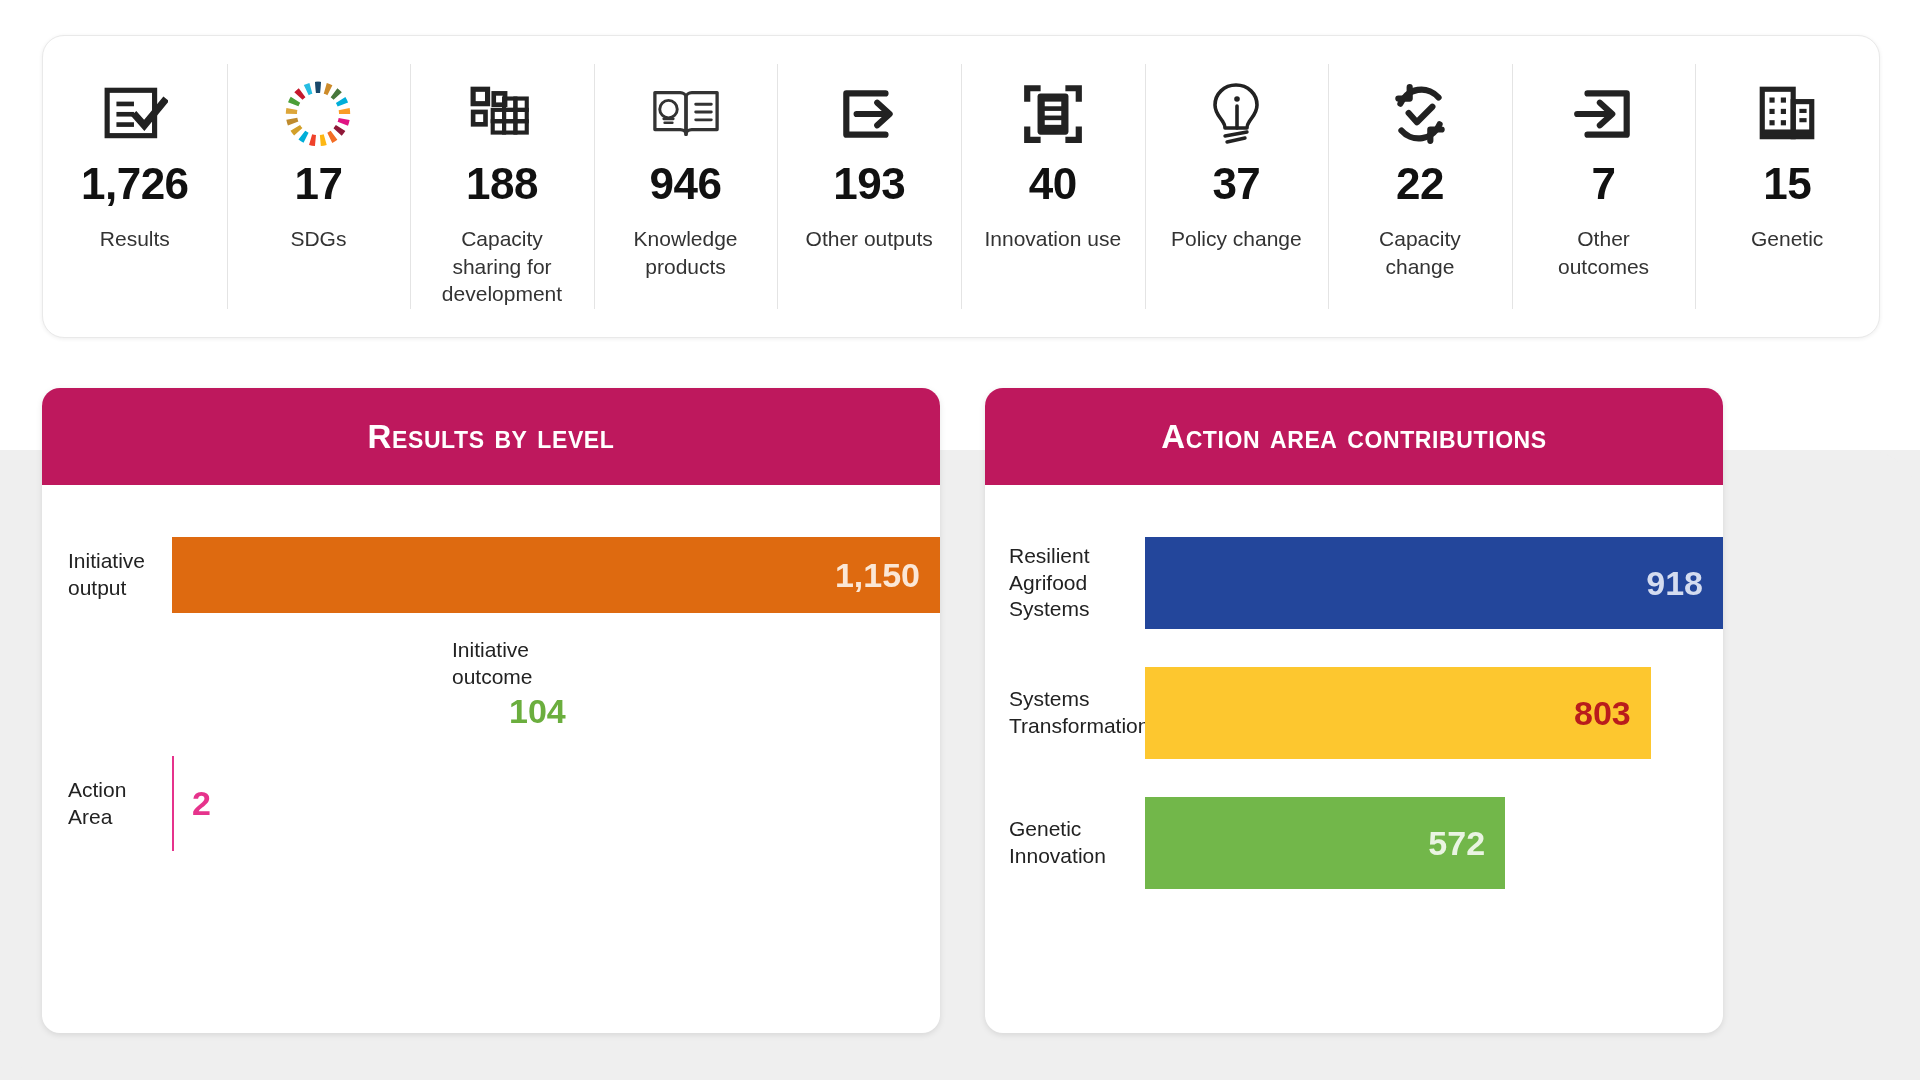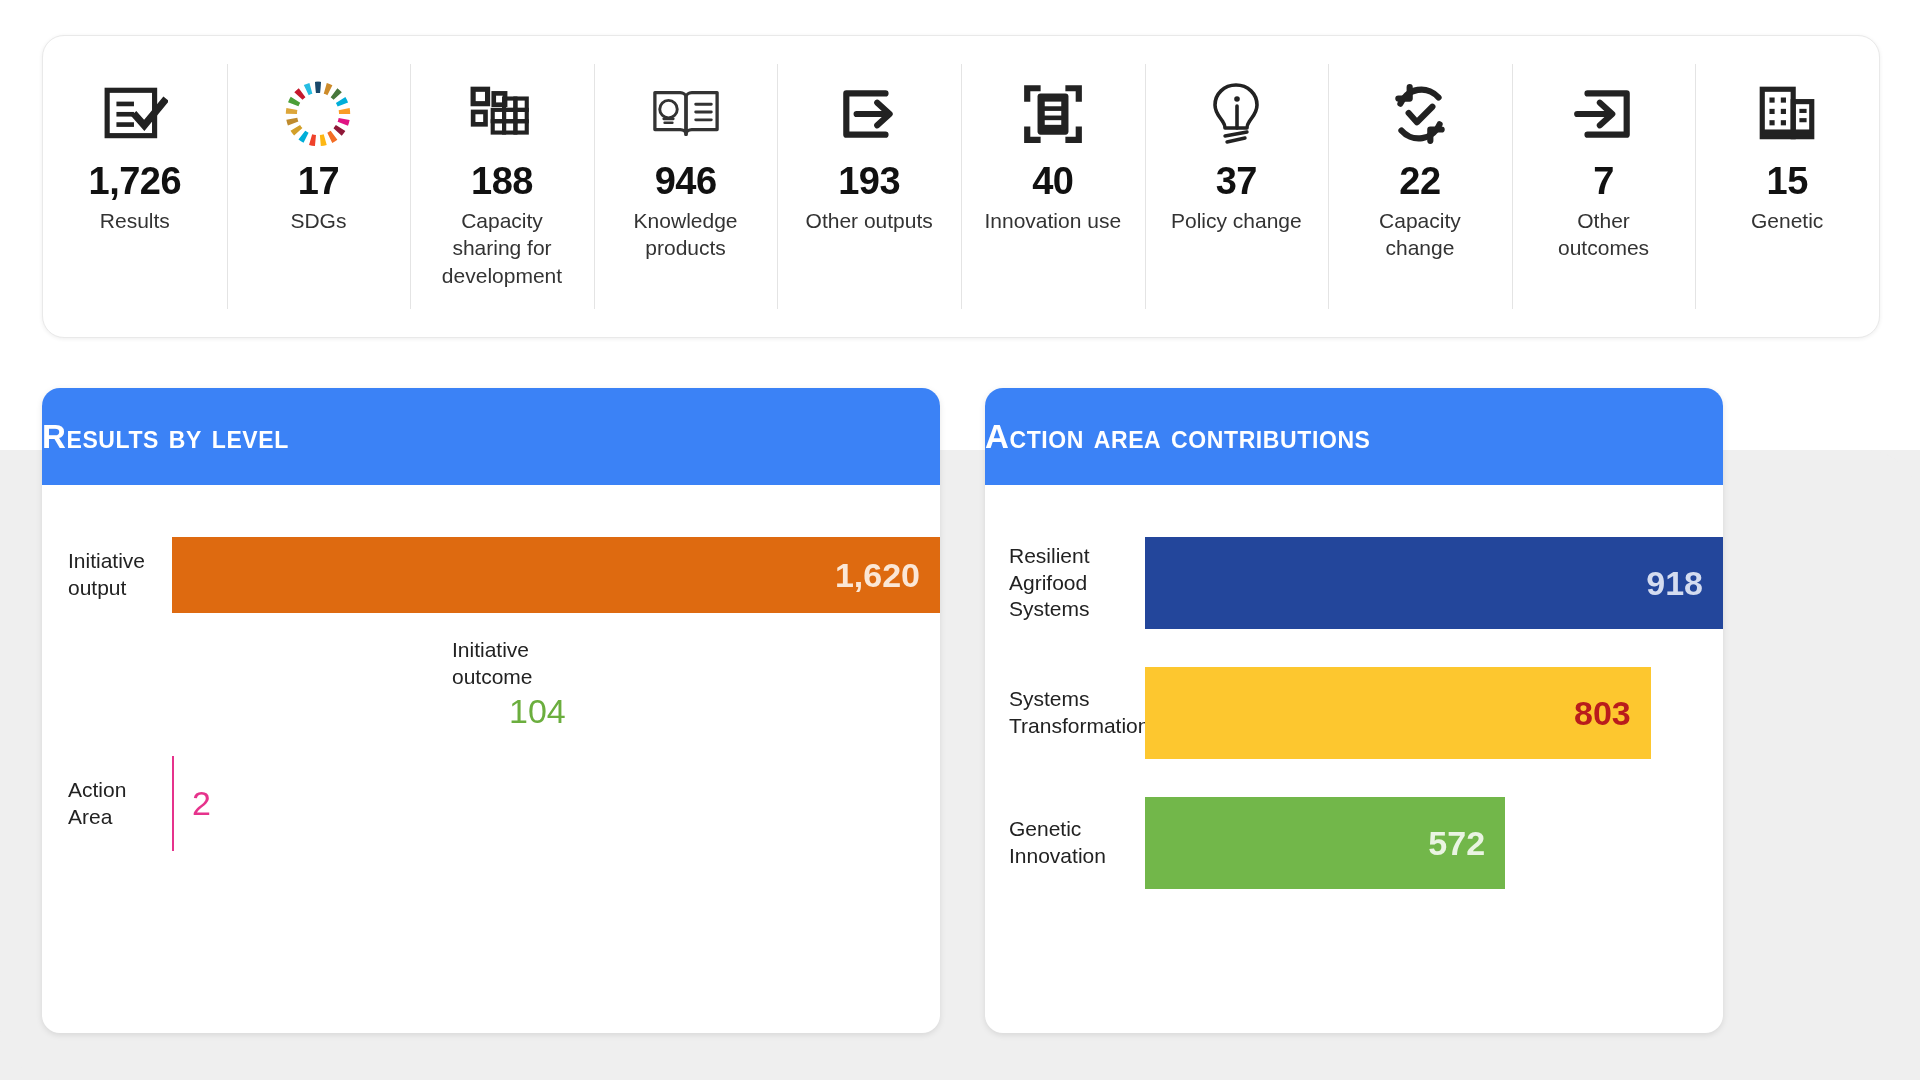--- a/index.html
+++ b/index.html
@@ -57,26 +57,26 @@
     background: #e4e4e4;
   }
   .stat .icon {
     height: 76px;
     display: flex;
     align-items: center;
     justify-content: center;
     margin-bottom: 10px;
   }
   .stat .num {
-    font-size: 38px;
+    font-size: 44px;
     font-weight: 700;
     color: #111111;
     line-height: 1.02;
     letter-spacing: -0.5px;
-    margin-bottom: 6px;
+    margin-bottom: 18px;
   }
   .stat .lbl {
     font-size: 21px;
     color: #333333;
     line-height: 1.32;
     text-align: center;
     padding: 0 6px;
     max-width: 160px;
   }
 
@@ -86,23 +86,24 @@
     background: #ffffff;
     border-radius: 18px;
     box-shadow: 0 2px 6px rgba(0,0,0,0.10);
     overflow: hidden;
   }
   #card-left  { left: 42px;  top: 388px; width: 898px;  height: 645px; }
   #card-right { left: 985px; top: 388px; width: 738px;  height: 645px; }
 
   .chart-head {
     height: 97px;
-    background: #3b82f6;
-    display: flex;
-    align-items: center;
+    background: #be185d;
+    display: flex;
+    align-items: center;
+    justify-content: center;
   }
   .chart-head .title {
     color: #ffffff;
     font-size: 33px;
     font-weight: 700;
     font-variant: small-caps;
     text-transform: lowercase;
     letter-spacing: 0.6px;
   }
   .chart-head .title::first-letter { text-transform: uppercase; }
@@ -146,21 +147,21 @@
     font-size: 34px;
     font-weight: 700;
     padding-right: 20px;
     white-space: nowrap;
   }
   .bar .val-out {
     position: absolute;
     left: 100%;
     margin-left: 18px;
     font-size: 34px;
-    font-weight: 400;
+    font-weight: 700;
     white-space: nowrap;
     text-align: right;
   }
 
   
   #card-left .bar-row.r1 { height: 76px; }
   #card-left .bar-row.r2 { height: 95px; flex-direction: column; }
   #card-left .bar-row.r3 { height: 95px; }
   #card-left .bar-row.r2, #card-left .bar-row.r3 { margin-top: 20px; }
 
@@ -357,21 +358,21 @@
   <div class="chart-card" id="card-left">
     <div class="chart-head">
       <div class="title">Results by level</div>
     </div>
     <div class="chart-body">
 
       <div class="bar-row r1">
         <div class="bar-label">Initiative output</div>
         <div class="bar-track">
           <div class="bar" style="width:100%; background:#DE6A10;">
-            <span class="val-in" style="color:#FBE7D6;">1,620</span>
+            <span class="val-in" style="color:#FBE7D6;">1,150</span>
           </div>
         </div>
       </div>
 
       <div class="bar-row r2">
         <div class="bar-label">Initiative outcome</div>
         <div class="bar-track">
           <div class="bar" style="width:6.42%; background:#6BAE3E;">
             <span class="val-out" style="color:#6BAE3E;">104</span>
           </div>

